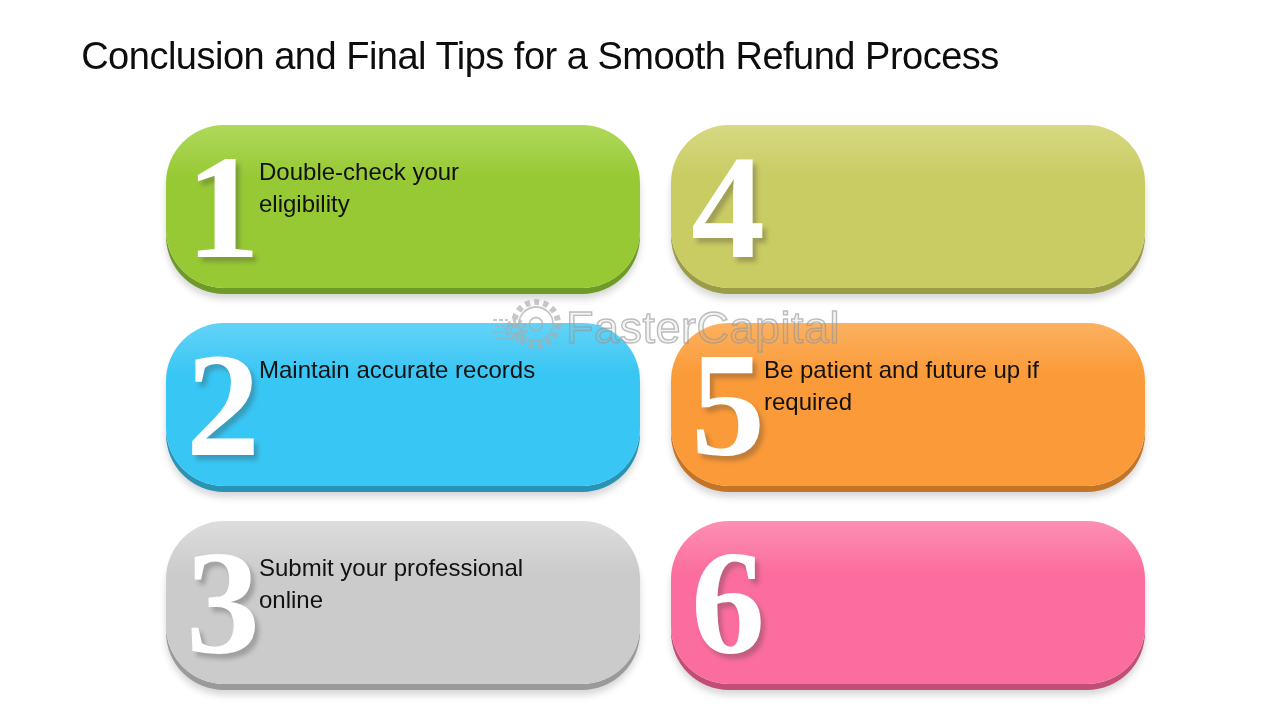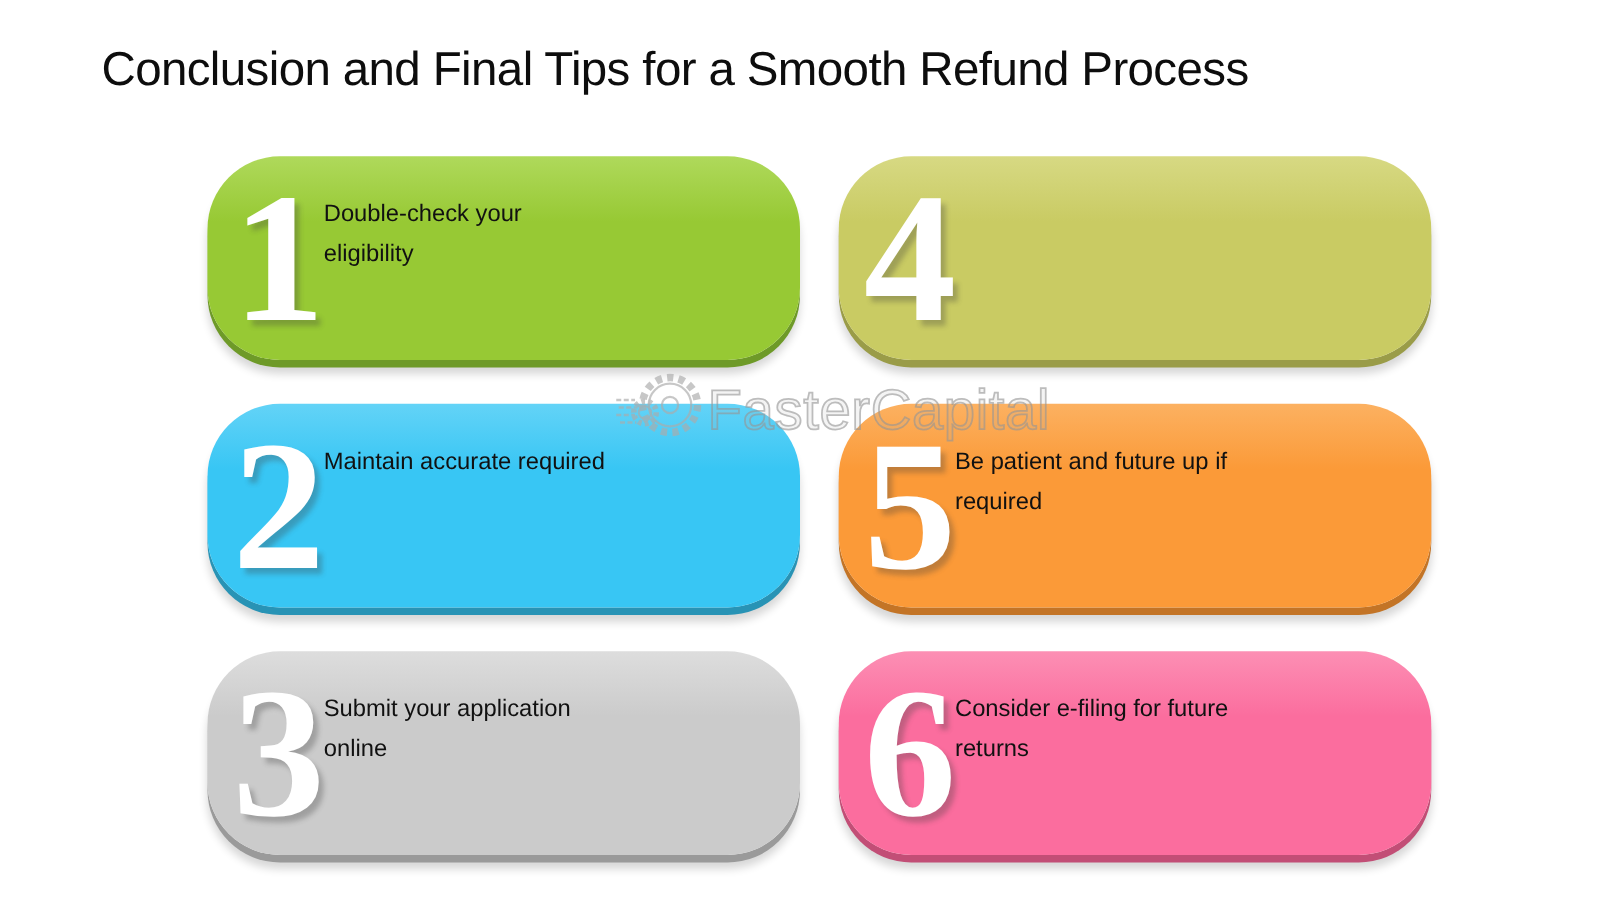--- a/index.html
+++ b/index.html
@@ -65,21 +65,21 @@
     color: #ffffff;
     text-shadow: 4px 5px 4px rgba(60,60,60,0.30);
     pointer-events: none;
   }
   .tip-text {
     position: absolute;
     left: 93px;
     top: 31px;
     width: 365px;
     font-family: "Liberation Sans", sans-serif;
-    font-size: 19px;
+    font-size: 24px;
     line-height: 32px;
     color: #111111;
     white-space: pre-line;
   }
   .watermark {
     position: absolute;
     left: 492px;
     top: 294px;
     height: 66px;
     display: flex;
@@ -109,43 +109,41 @@
   <div class="cards-grid">
 
     <div class="tip-card" style="--c: #97C934; --cl: #AFD95B; --cd: #6E9A28;">
       <span class="tip-number">1</span>
       <div class="tip-text">Double-check your
 eligibility</div>
     </div>
 
     <div class="tip-card" style="--c: #38C6F4; --cl: #63D3F7; --cd: #2893B5;">
       <span class="tip-number">2</span>
-      <div class="tip-text">Maintain accurate required</div>
+      <div class="tip-text">Maintain accurate records</div>
     </div>
 
     <div class="tip-card" style="--c: #CBCBCB; --cl: #DDDDDD; --cd: #9A9A9A;">
       <span class="tip-number">3</span>
-      <div class="tip-text">Submit your application
+      <div class="tip-text">Submit your professional
 online</div>
     </div>
 
     <div class="tip-card" style="--c: #C9CB63; --cl: #D7D983; --cd: #9A9C48;">
       <span class="tip-number">4</span>
     </div>
 
     <div class="tip-card" style="--c: #FB9A38; --cl: #FCB161; --cd: #C37426;">
       <span class="tip-number">5</span>
       <div class="tip-text">Be patient and future up if
 required</div>
     </div>
 
     <div class="tip-card" style="--c: #FB6D9E; --cl: #FC8FB4; --cd: #C24E76;">
       <span class="tip-number">6</span>
-      <div class="tip-text">Consider e-filing for future
-returns</div>
     </div>
 
   </div>
 
   <div class="watermark">
     <svg width="70" height="66" viewBox="0 0 70 66" fill="none" stroke="#ababab" stroke-opacity="0.85">
 
       <line x1="1" y1="26" x2="16" y2="26" stroke-width="2" stroke-dasharray="4 2"></line>
       <line x1="3" y1="32" x2="18" y2="32" stroke-width="2" stroke-dasharray="4 2"></line>
       <line x1="1" y1="38" x2="16" y2="38" stroke-width="2" stroke-dasharray="4 2"></line>

